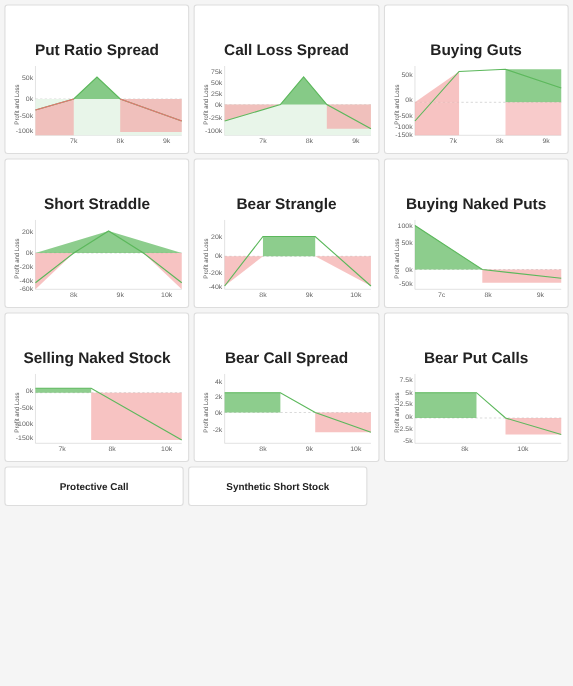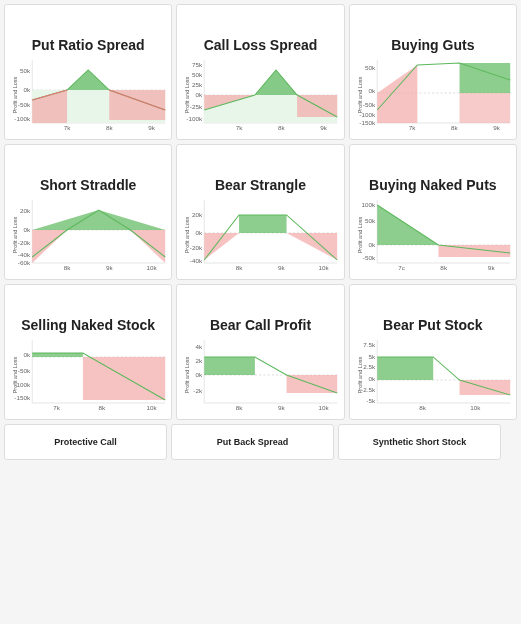--- a/index.html
+++ b/index.html
@@ -263,21 +263,21 @@
         <text x="135" y="75" class="axis-label" text-anchor="middle">10k</text>
         <text x="20" y="22" class="axis-label" text-anchor="end">0k</text>
         <text x="20" y="38" class="axis-label" text-anchor="end">-50k</text>
         <text x="20" y="52" class="axis-label" text-anchor="end">-100k</text>
         <text x="20" y="65" class="axis-label" text-anchor="end">-150k</text>
       </svg>
     </div>
   </div>
 
   <div class="card">
-    <div class="card-title">Bear Call Profit</div>
+    <div class="card-title">Bear Call Spread</div>
     <div class="chart-area">
       <svg viewBox="0 0 150 80" preserveAspectRatio="none">
         <text transform="rotate(-90,8,40)" x="8" y="40" class="y-axis-title" text-anchor="middle">Profit and Loss</text>
         <line x1="22" y1="5" x2="22" y2="68" stroke="#ccc" stroke-width="0.5"></line>
         <line x1="22" y1="68" x2="148" y2="68" stroke="#ccc" stroke-width="0.5"></line>
         <line x1="22" y1="40" x2="148" y2="40" stroke="#aaa" stroke-width="0.4" stroke-dasharray="2,2"></line>
 
         <polygon points="22,22 70,22 70,40 22,40" fill="#5cb85c" opacity="0.7" stroke="none"></polygon>
 
         <polygon points="100,40 148,40 148,58 100,58" fill="#f4a9a8" opacity="0.7" stroke="none"></polygon>
@@ -287,21 +287,21 @@
         <text x="135" y="75" class="axis-label" text-anchor="middle">10k</text>
         <text x="20" y="14" class="axis-label" text-anchor="end">4k</text>
         <text x="20" y="28" class="axis-label" text-anchor="end">2k</text>
         <text x="20" y="42" class="axis-label" text-anchor="end">0k</text>
         <text x="20" y="58" class="axis-label" text-anchor="end">-2k</text>
       </svg>
     </div>
   </div>
 
   <div class="card">
-    <div class="card-title">Bear Put Stock</div>
+    <div class="card-title">Bear Put Calls</div>
     <div class="chart-area">
       <svg viewBox="0 0 150 80" preserveAspectRatio="none">
         <text transform="rotate(-90,8,40)" x="8" y="40" class="y-axis-title" text-anchor="middle">Profit and Loss</text>
         <line x1="22" y1="5" x2="22" y2="68" stroke="#ccc" stroke-width="0.5"></line>
         <line x1="22" y1="68" x2="148" y2="68" stroke="#ccc" stroke-width="0.5"></line>
         <line x1="22" y1="45" x2="148" y2="45" stroke="#aaa" stroke-width="0.4" stroke-dasharray="2,2"></line>
 
         <polygon points="22,22 75,22 75,45 22,45" fill="#5cb85c" opacity="0.7" stroke="none"></polygon>
 
         <polygon points="100,45 148,45 148,60 100,60" fill="#f4a9a8" opacity="0.7" stroke="none"></polygon>
@@ -318,18 +318,15 @@
     </div>
   </div>
 
 </div>
 
 <div class="bottom-row">
   <div class="bottom-card">
     <span class="bottom-title">Protective Call</span>
   </div>
   <div class="bottom-card">
-    <span class="bottom-title">Put Back Spread</span>
-  </div>
-  <div class="bottom-card">
     <span class="bottom-title">Synthetic Short Stock</span>
   </div>
 </div>
 
 </body></html>

